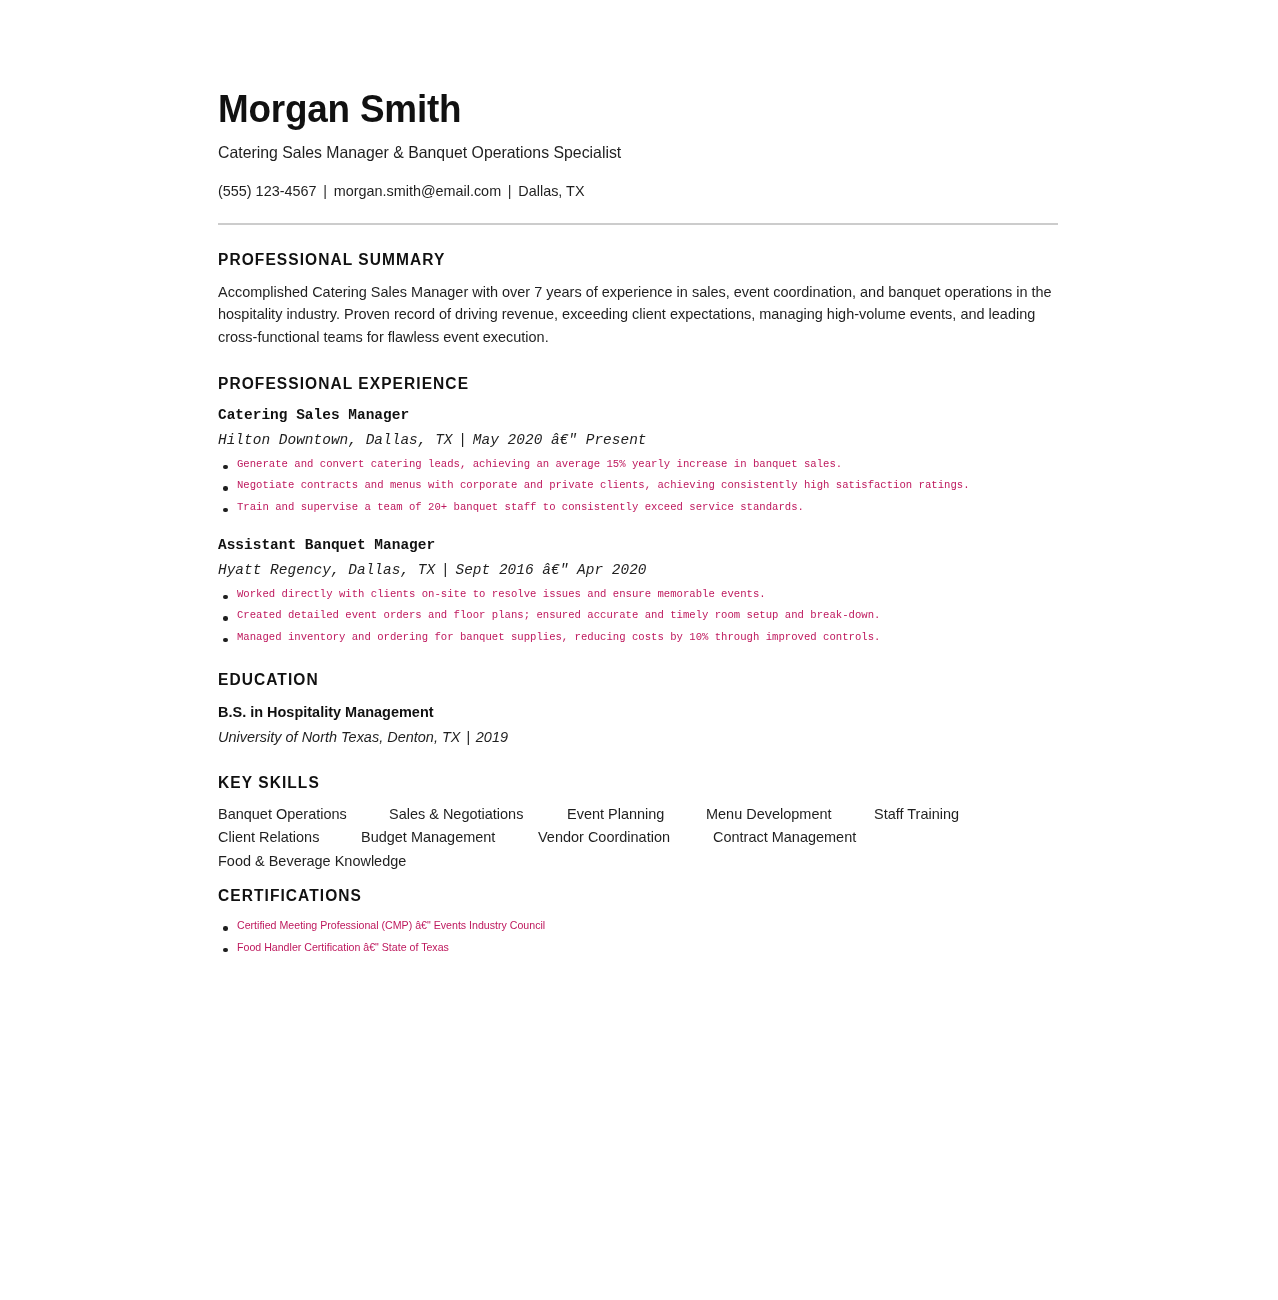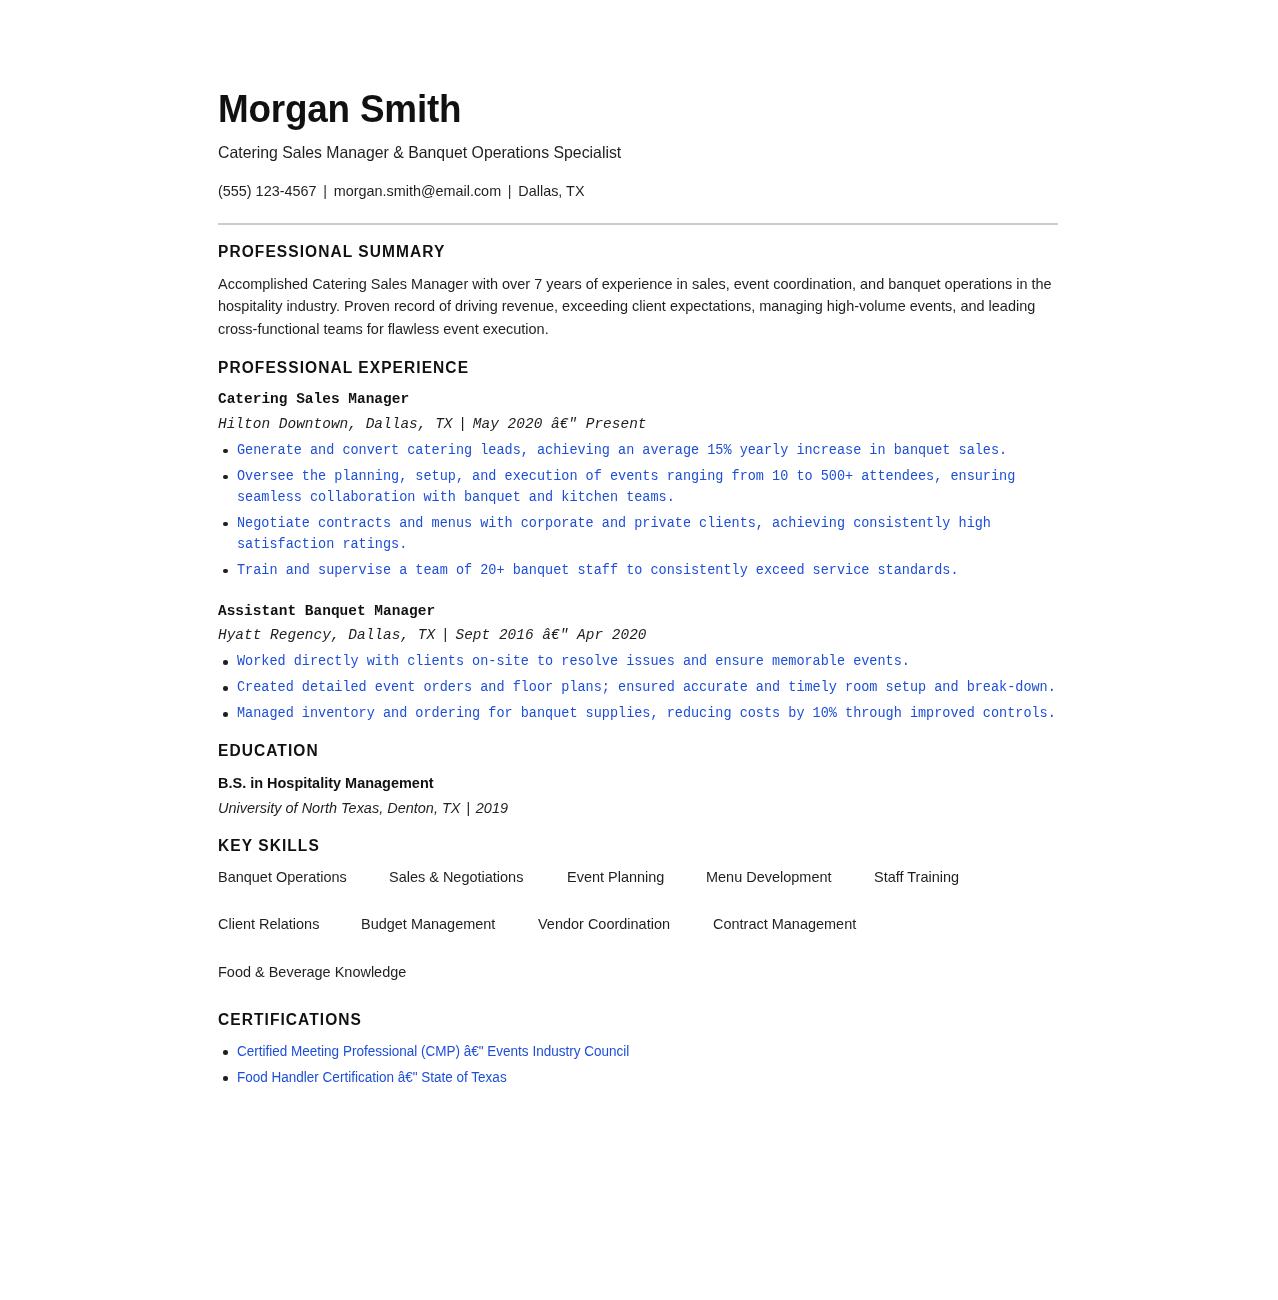--- a/index.html
+++ b/index.html
@@ -64,21 +64,21 @@
   .rule {
     width: 840px;
     height: 0;
     border: 0;
     border-top: 2px solid #cccccc;
     margin: 22px 0 0 0;
   }
 
   
   .section {
-    margin-top: 18px;
+    margin-top: 26px;
   }
   .section-title {
     font-size: 16px;
     font-weight: 700;
     letter-spacing: 1.1px;
     color: #111111;
     text-transform: uppercase;
     margin: 0 0 12px 0;
     transform: scaleX(0.97);
     transform-origin: left center;
@@ -118,23 +118,23 @@
   .job-meta .sep { padding: 0 6px; }
 
   ul.bullets {
     list-style: none;
     margin: 0;
     padding: 0;
   }
   ul.bullets > li {
     position: relative;
     padding-left: 19px;
-    font-size: 14px;
+    font-size: 11px;
     line-height: 1.5;
-    color: #1d4ed8;
+    color: #be185d;
     margin: 0 0 5px 0;
     width: 860px;
   }
   ul.bullets > li .li-text {
     display: block;
     transform: scaleX(0.965);
     transform-origin: left center;
   }
   ul.bullets > li::before {
     content: "";
@@ -169,33 +169,33 @@
   .edu-meta .sep { padding: 0 6px; }
 
   
   .skills {
     display: flex;
     flex-wrap: wrap;
     width: 800px;
     margin: 0;
     padding: 0;
     list-style: none;
-    row-gap: 28px;
+    row-gap: 4px;
   }
   .skills > li {
     font-size: 15px;
     color: #1f1f1f;
     line-height: 1.3;
     margin-right: 38px;
     white-space: nowrap;
     transform: scaleX(0.965);
     transform-origin: left center;
   }
 
-  .section-certs { margin-top: 30px; }
+  .section-certs { margin-top: 17px; }
 </style>
 </head>
 <body>
 
 <div class="page">
   <div class="resume">
 
     <div>
       <h1 class="name">Morgan Smith</h1>
       <div class="headline">Catering Sales Manager &amp; Banquet Operations Specialist</div>
@@ -214,23 +214,20 @@
       <div class="section-title">PROFESSIONAL EXPERIENCE</div>
 
       <div class="job">
         <div class="job-title">Catering Sales Manager</div>
         <div class="job-meta">
           <span>Hilton Downtown, Dallas, TX</span><span class="sep">|</span><span>May 2020 â€" Present</span>
         </div>
         <ul class="bullets">
           <li>
               <span class="li-text">Generate and convert catering leads, achieving an average 15% yearly increase in banquet sales.</span>
-            </li>
-          <li>
-              <span class="li-text">Oversee the planning, setup, and execution of events ranging from 10 to 500+ attendees, ensuring seamless collaboration with banquet and kitchen teams.</span>
             </li>
           <li>
               <span class="li-text">Negotiate contracts and menus with corporate and private clients, achieving consistently high satisfaction ratings.</span>
             </li>
           <li>
               <span class="li-text">Train and supervise a team of 20+ banquet staff to consistently exceed service standards.</span>
             </li>
         </ul>
       </div>
 

